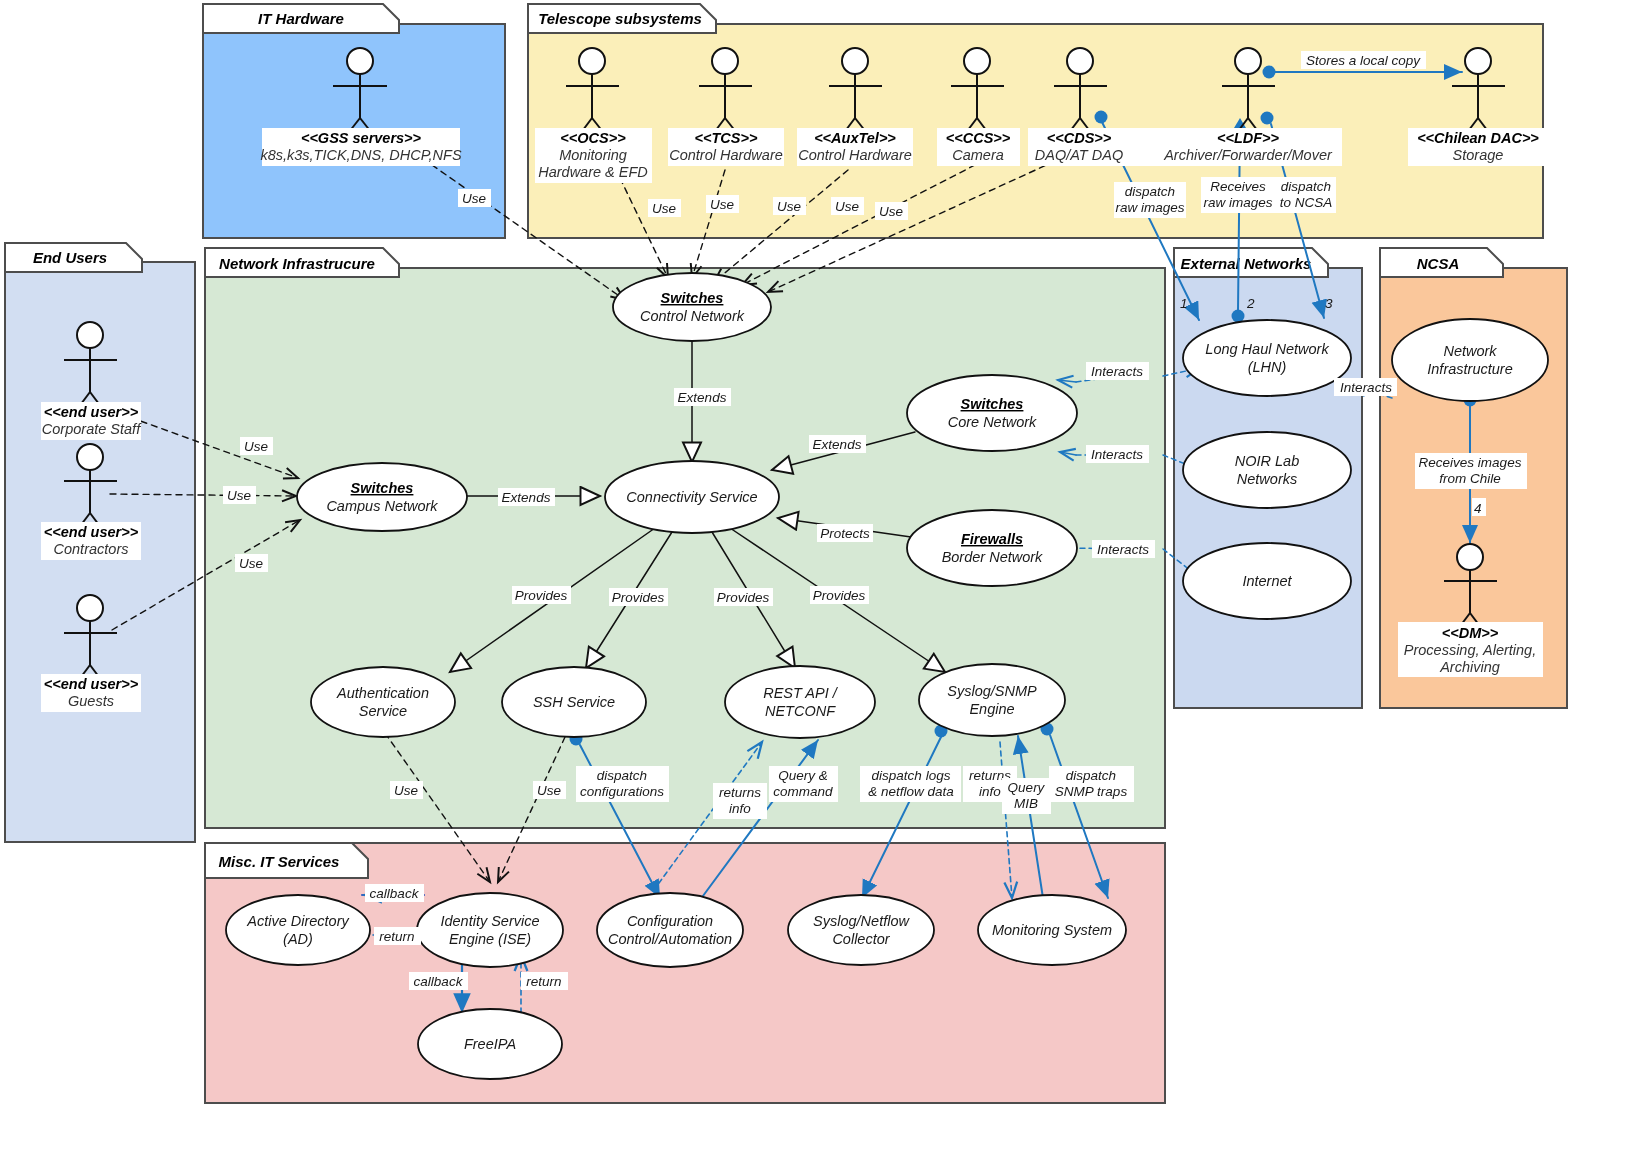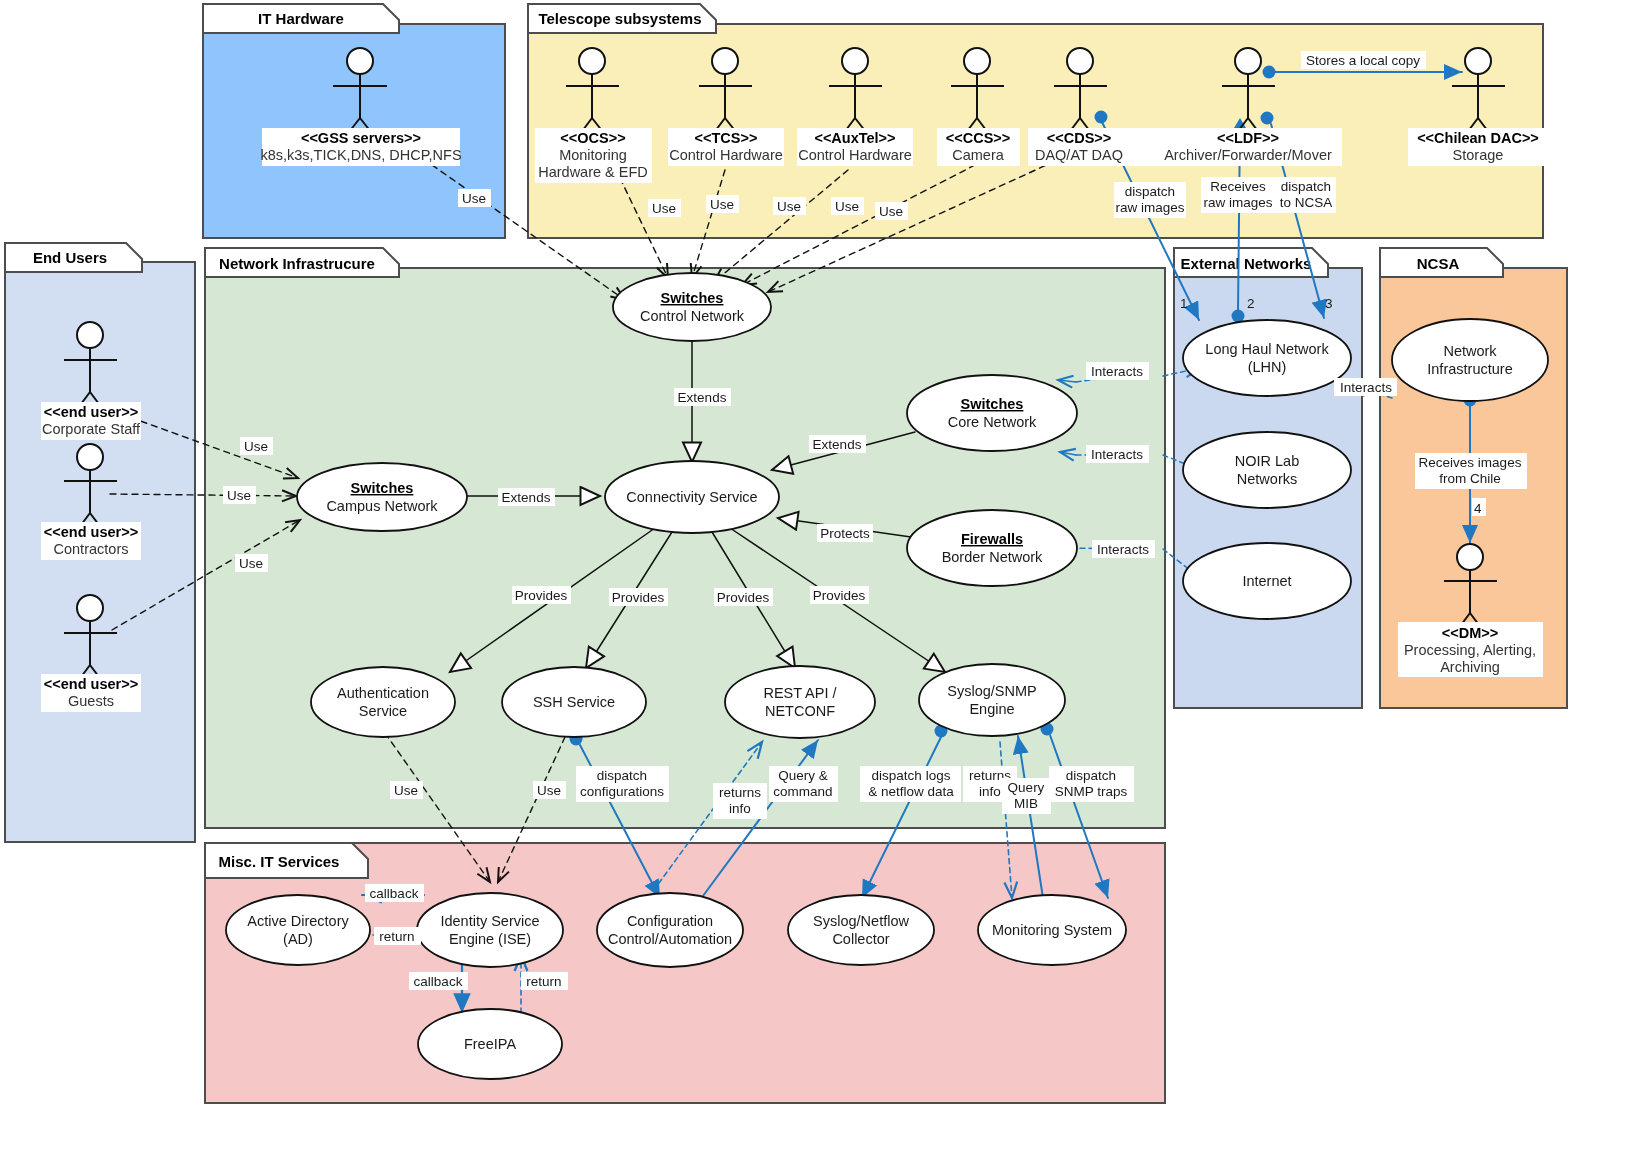--- a/index.html
+++ b/index.html
@@ -1,17 +1,17 @@
 <!DOCTYPE html>
 <html><head>
 <meta charset="utf-8">
 <style>
   html,body{margin:0;padding:0;background:#ffffff;}
   body{width:1639px;height:1152px;font-family:"Liberation Sans",sans-serif;overflow:hidden;}
-  #stage{position:relative;width:1639px;height:1152px;}
+  #stage{position:relative;width:1639px;height:1152px;font-style:italic;}
   svg{display:block;}
   .pkgTitleTxt{font-family:"Liberation Sans",sans-serif;font-size:15px;font-weight:bold;fill:#000;}
   .actorName{font-family:"Liberation Sans",sans-serif;font-size:14.5px;font-weight:bold;fill:#000;}
   .actorSub{font-family:"Liberation Sans",sans-serif;font-size:14.5px;fill:#333;}
   .ucTxt{font-family:"Liberation Sans",sans-serif;font-size:14.5px;fill:#1a1a1a;}
   .ucTxtB{font-family:"Liberation Sans",sans-serif;font-size:14.5px;font-weight:bold;fill:#000;text-decoration:underline;}
   .edgeTxt{font-family:"Liberation Sans",sans-serif;font-size:13.5px;fill:#1a1a1a;}
   .numTxt{font-family:"Liberation Sans",sans-serif;font-size:13.5px;fill:#1a1a1a;}
 </style>
 </head>

